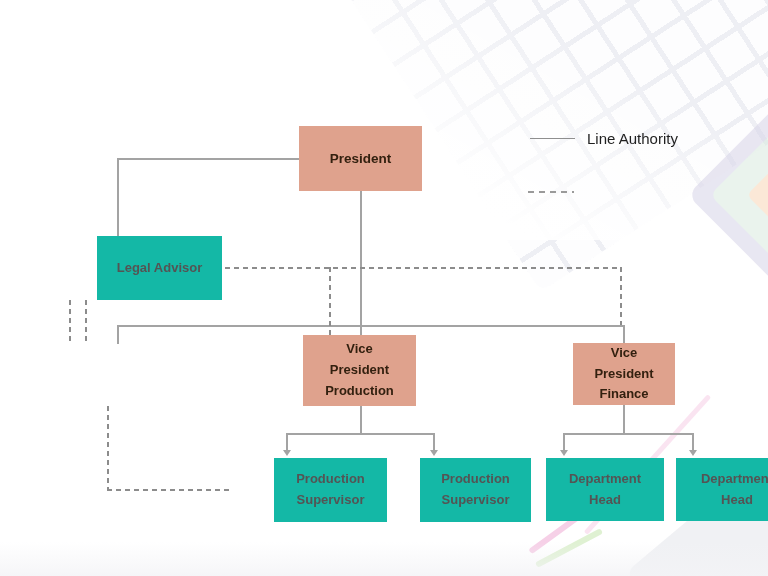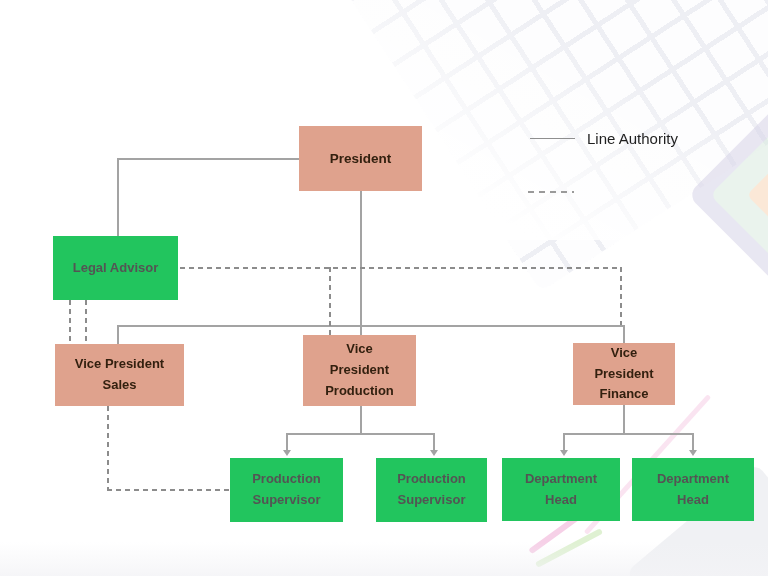--- a/index.html
+++ b/index.html
@@ -41,21 +41,21 @@
   .lg-swatch{position:absolute;z-index:2;height:0;}
   .lg-solid{left:530px;top:138px;width:45px;border-top:1.5px solid #8f8f8f;}
   .lg-dash{left:528px;top:191px;width:46px;height:2px;
     background:repeating-linear-gradient(to right,#9a9a9a 0 6px,transparent 6px 11px);}
 
   
   .node{position:absolute;z-index:2;display:flex;align-items:center;justify-content:center;
     text-align:center;font-weight:700;font-size:13px;line-height:1.6;}
   .node-label{white-space:pre-line;}
   .salmon{background:#dfa28d;color:#33200f;}
-  .gray{background:#22c55e;color:#545454;}
+  .gray{background:#14b8a6;color:#545454;margin-left:44px;}
   .n-president{left:299px;top:126px;width:123px;height:65px;font-size:13.5px;}
   .n-legal{left:53px;top:236px;width:125px;height:64px;}
   .n-vpsales{left:55px;top:344px;width:129px;height:62px;}
   .n-vpprod{left:303px;top:335px;width:113px;height:71px;}
   .n-vpfin{left:573px;top:343px;width:102px;height:62px;}
   .n-ps1{left:230px;top:458px;width:113px;height:64px;}
   .n-ps2{left:376px;top:458px;width:111px;height:64px;}
   .n-dh1{left:502px;top:458px;width:118px;height:63px;}
   .n-dh2{left:632px;top:458px;width:122px;height:63px;}
 
@@ -119,24 +119,20 @@
   <div class="dv" style="left:85px;top:300px;height:44px;"></div>
   <div class="dv" style="left:107px;top:406px;height:84px;"></div>
   <div class="dh" style="left:107px;top:489px;width:123px;"></div>
 
   <div class="node salmon n-president">
     <span class="node-label">President</span>
   </div>
   <div class="node gray n-legal">
     <span class="node-label">Legal Advisor</span>
   </div>
-  <div class="node salmon n-vpsales">
-    <span class="node-label">Vice President
-Sales</span>
-  </div>
   <div class="node salmon n-vpprod">
     <span class="node-label">Vice
 President
 Production</span>
   </div>
   <div class="node salmon n-vpfin">
     <span class="node-label">Vice
 President
 Finance</span>
   </div>

